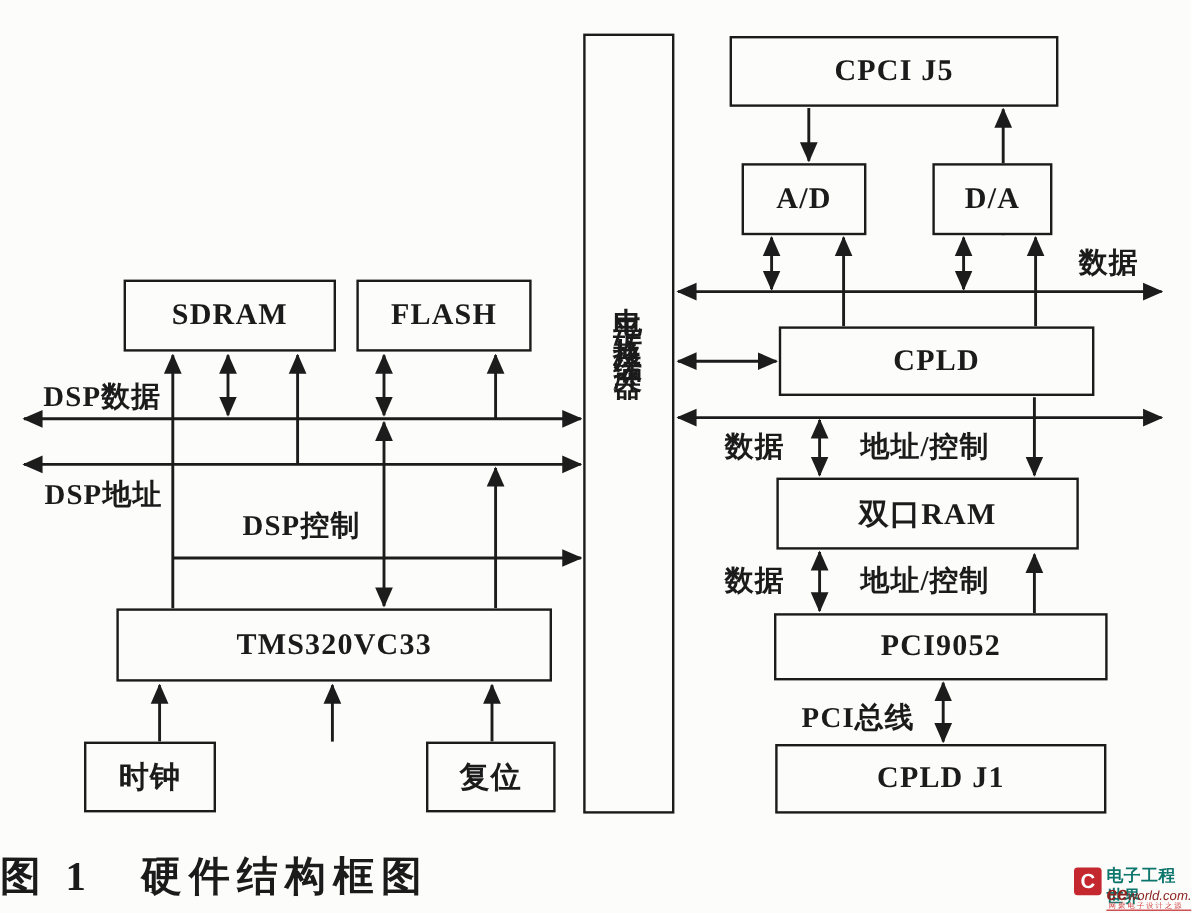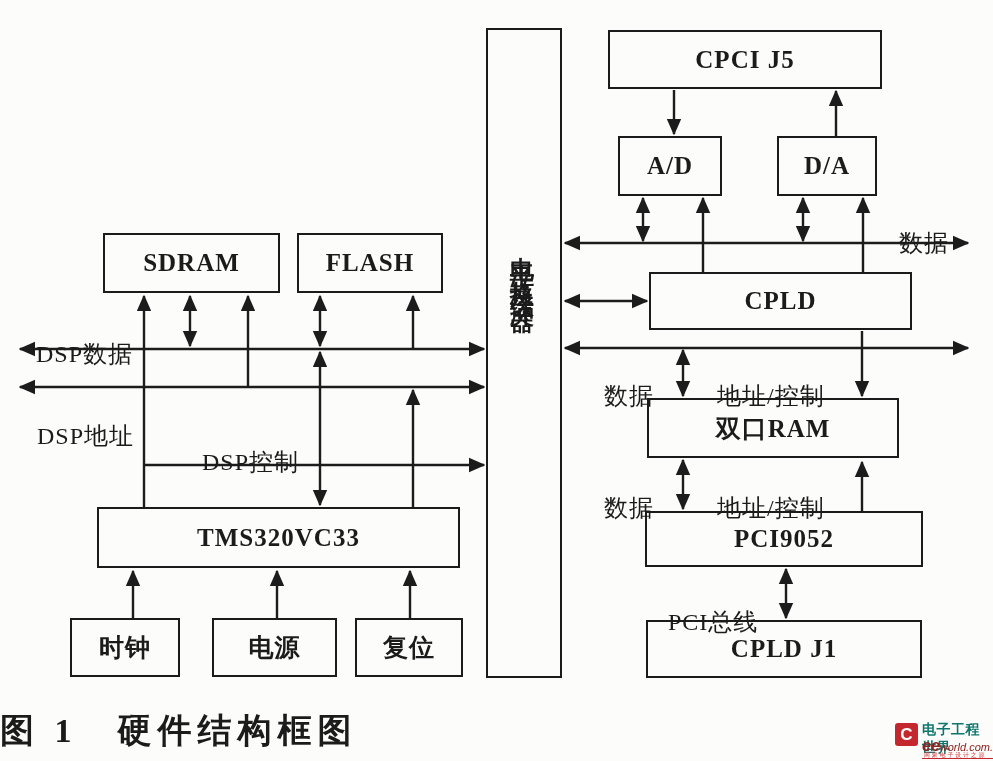--- a/index.html
+++ b/index.html
@@ -13,21 +13,21 @@
     position:absolute;box-sizing:border-box;border:2.6px solid #1b1b1b;background:#fcfcfa;
     display:flex;align-items:center;justify-content:center;
     font-size:25px;font-weight:bold;letter-spacing:1px;white-space:nowrap;
   }
   .vbox{position:absolute;box-sizing:border-box;border:2.6px solid #1b1b1b;background:#fcfcfa;}
   .vtext{
     position:absolute;writing-mode:vertical-rl;text-orientation:upright;
     font-size:24px;font-weight:bold;letter-spacing:9px;line-height:1;
   }
   .buslabel{
-    position:absolute;font-size:24px;font-weight:normal;white-space:nowrap;letter-spacing:1px;margin-top:24px;
+    position:absolute;font-size:24px;font-weight:bold;white-space:nowrap;letter-spacing:1px;
   }
   .caption{
     position:absolute;left:0;top:708px;width:993px;
     font-size:34px;font-weight:bold;letter-spacing:6px;
   }
   .wm{position:absolute;left:893px;top:716px;width:100px;height:45px;font-family:"Liberation Sans","DejaVu Sans",sans-serif;}
   .wm-logo{
     position:absolute;left:2px;top:7px;width:23px;height:23px;background:#c4272e;border-radius:3px;
     color:#ffffff;font-weight:bold;font-size:17px;line-height:23px;text-align:center;
   }
@@ -82,21 +82,20 @@
     <line x1="683" y1="460" x2="683" y2="509" marker-start="url(#ah)" marker-end="url(#ah)"></line>
     <line x1="862" y1="511" x2="862" y2="462" marker-end="url(#ah)"></line>
 
     <line x1="786" y1="569" x2="786" y2="618" marker-start="url(#ah)" marker-end="url(#ah)"></line>
   </svg>
 
   <div class="box" style="left:103px;top:233px;width:177px;height:60px">SDRAM</div>
   <div class="box" style="left:297px;top:233px;width:146px;height:60px">FLASH</div>
   <div class="box" style="left:97px;top:507px;width:363px;height:61px">TMS320VC33</div>
   <div class="box" style="left:70px;top:618px;width:110px;height:59px">时钟</div>
-  <div class="box" style="left:212px;top:618px;width:125px;height:59px">电源</div>
   <div class="box" style="left:355px;top:618px;width:108px;height:59px">复位</div>
 
   <div class="vbox" style="left:486px;top:28px;width:76px;height:650px"></div>
   <div class="vtext" style="left:510px;top:237px;">电平转换缓冲器</div>
 
   <div class="box" style="left:608px;top:30px;width:274px;height:59px">CPCI J5</div>
   <div class="box" style="left:618px;top:136px;width:104px;height:60px">A/D</div>
   <div class="box" style="left:777px;top:136px;width:100px;height:60px">D/A</div>
   <div class="box" style="left:649px;top:272px;width:263px;height:58px">CPLD</div>
   <div class="box" style="left:647px;top:398px;width:252px;height:60px">双口RAM</div>

